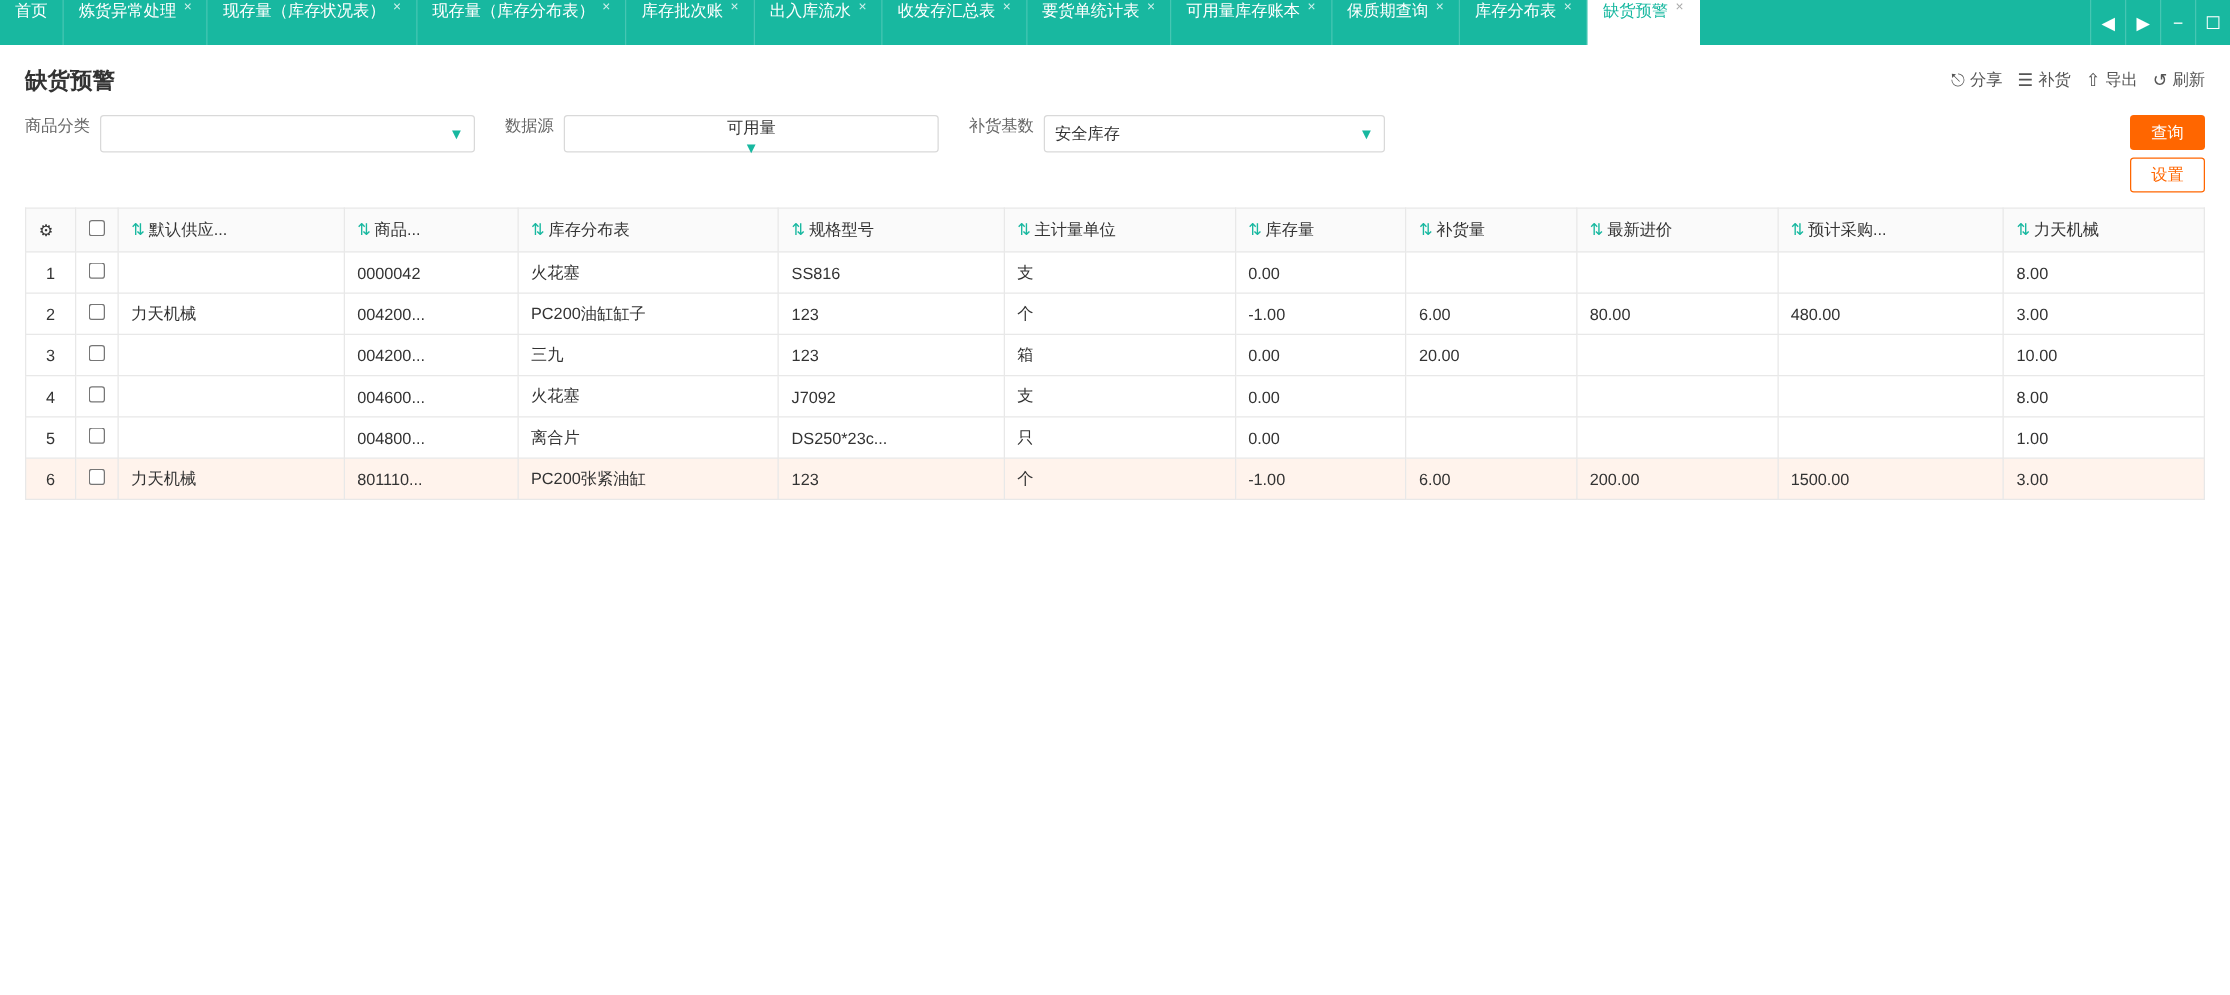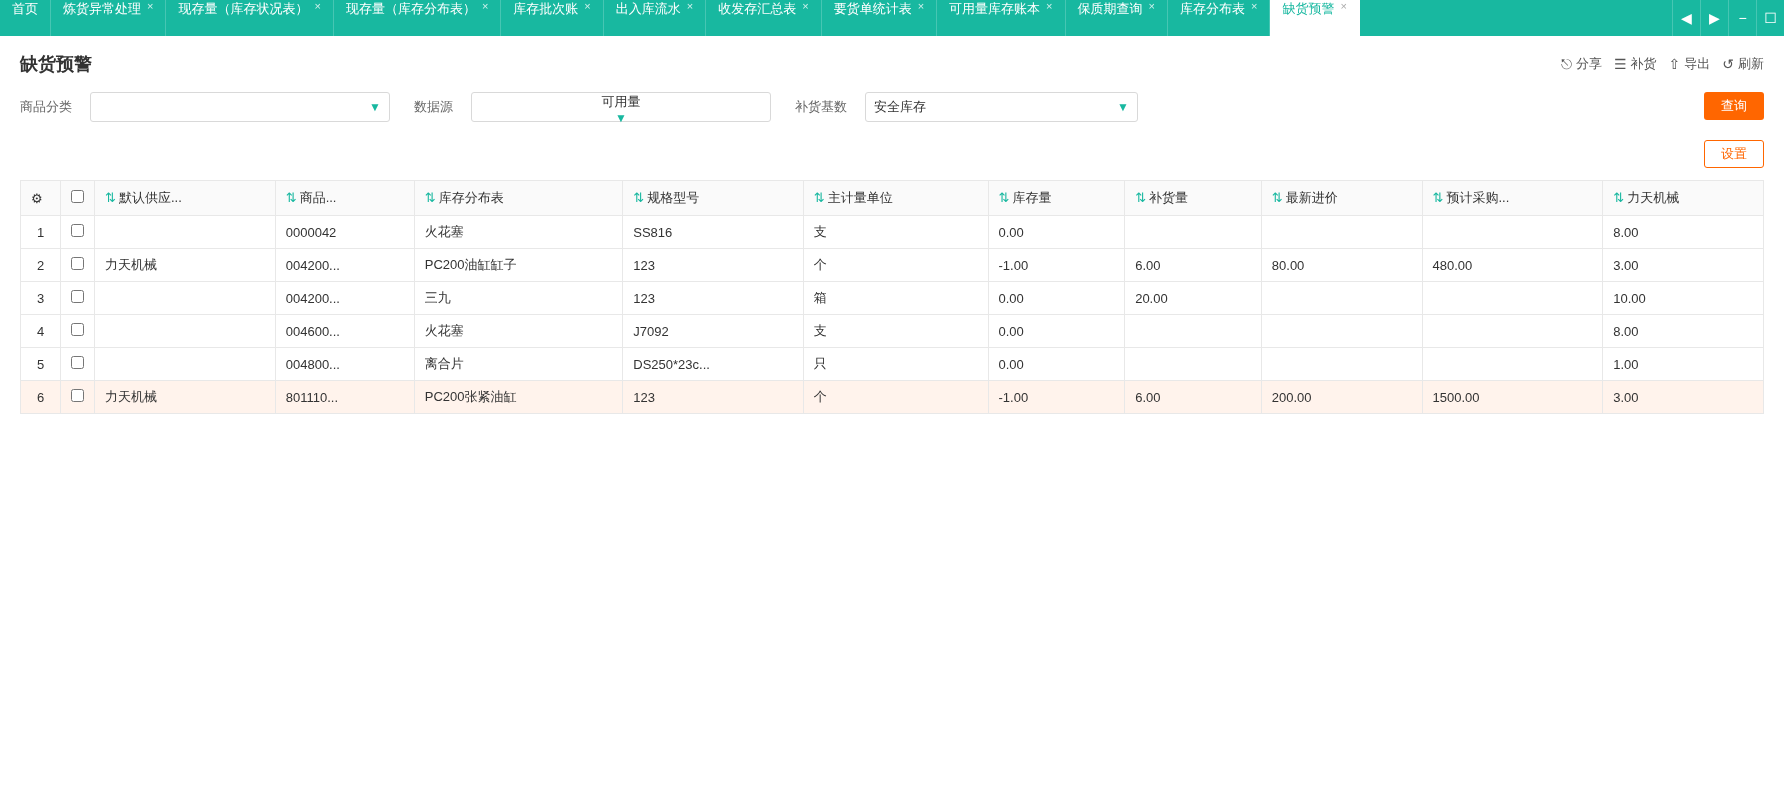--- a/index.html
+++ b/index.html
@@ -82,22 +82,22 @@
       display: flex;
       align-items: center;
       gap: 4px;
       color: #555;
       cursor: pointer;
       font-size: 13px;
     }
     .header-action-btn .icon { font-size: 14px; }
     .filter-group {
       display: flex;
-      align-items: center;
-      gap: 18px;
+      align-items: flex-start;
+      gap: 8px;
     }
     .filter-label {
       color: #666;
       white-space: nowrap;
     }
     .filter-select {
       width: 260px;
       height: 30px;
       border: 1px solid #d9d9d9;
       border-radius: 3px;
@@ -108,21 +108,21 @@
       justify-content: space-between;
       cursor: pointer;
     }
     .filter-select .arrow { color: #18b8a0; font-size: 12px; }
     .filter-value { color: #333; }
 
     .action-buttons {
       margin-left: auto;
       display: flex;
       flex-direction: column;
-      gap: 20px;
+      gap: 6px;
       align-items: flex-end;
     }
     .btn-query {
       background: #f60;
       color: #fff;
       border: none;
       padding: 5px 16px;
       border-radius: 3px;
       cursor: pointer;
       font-size: 13px;

